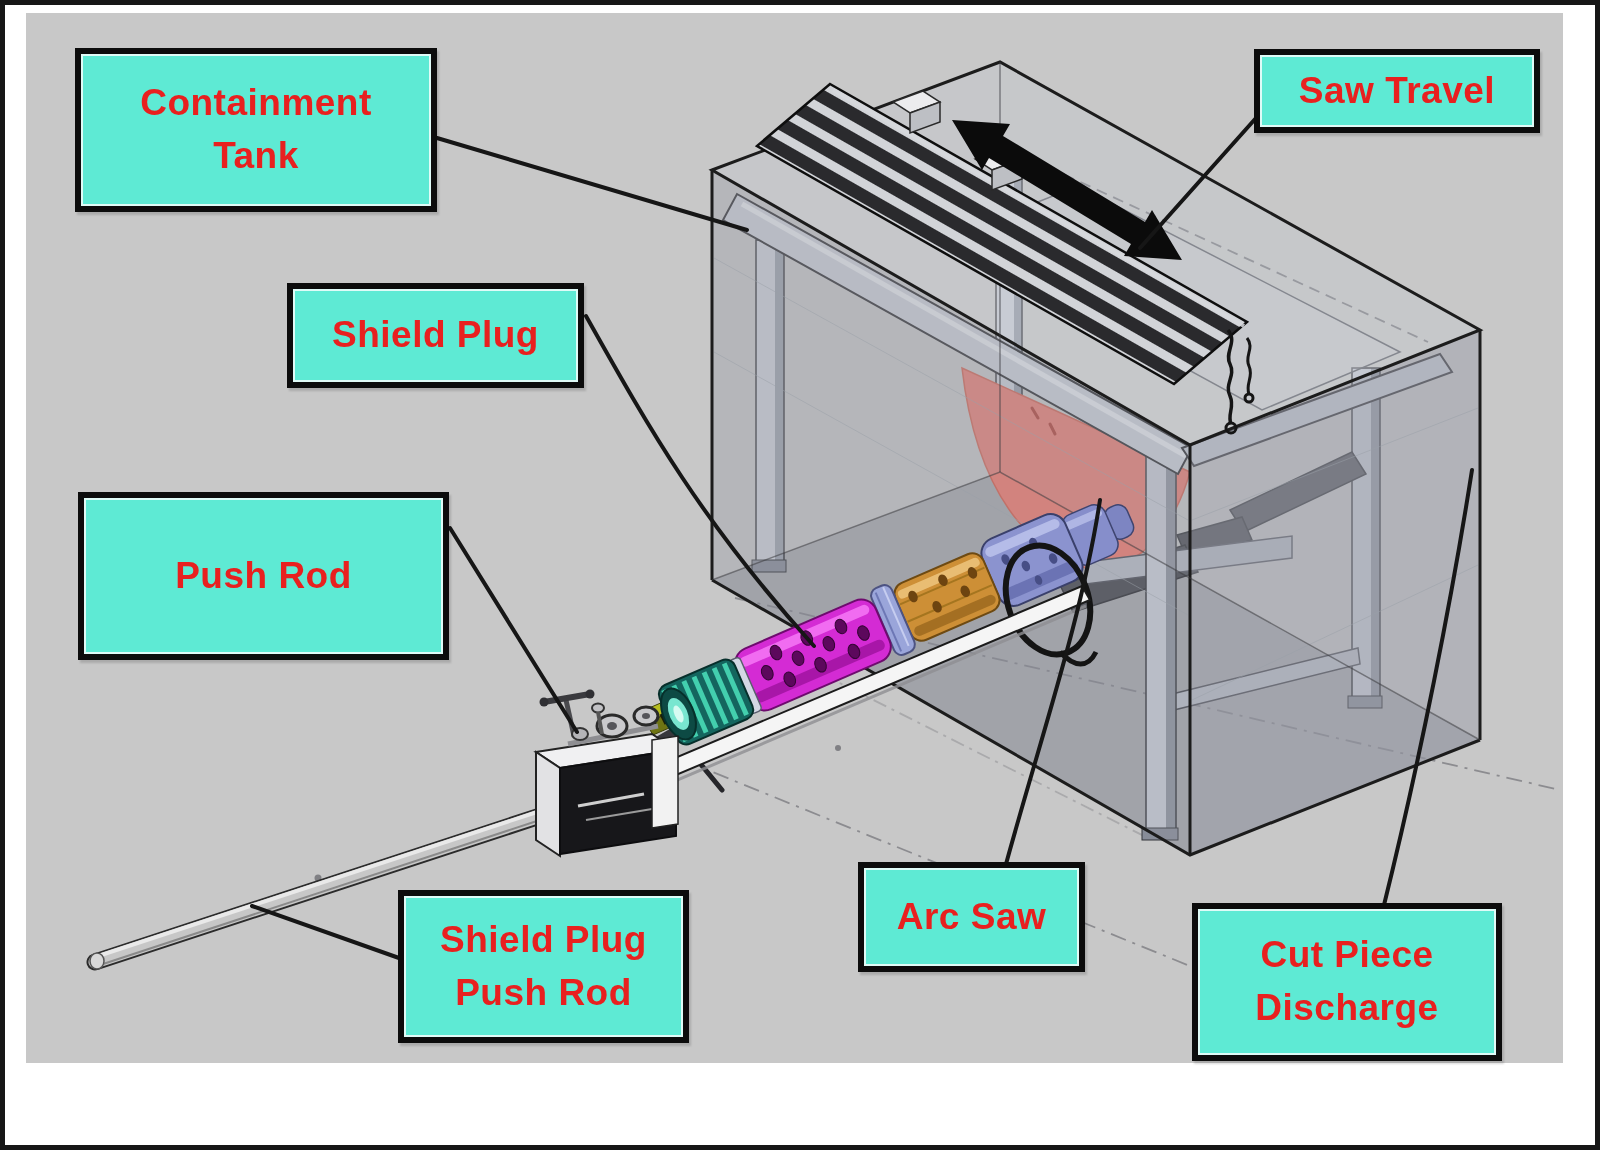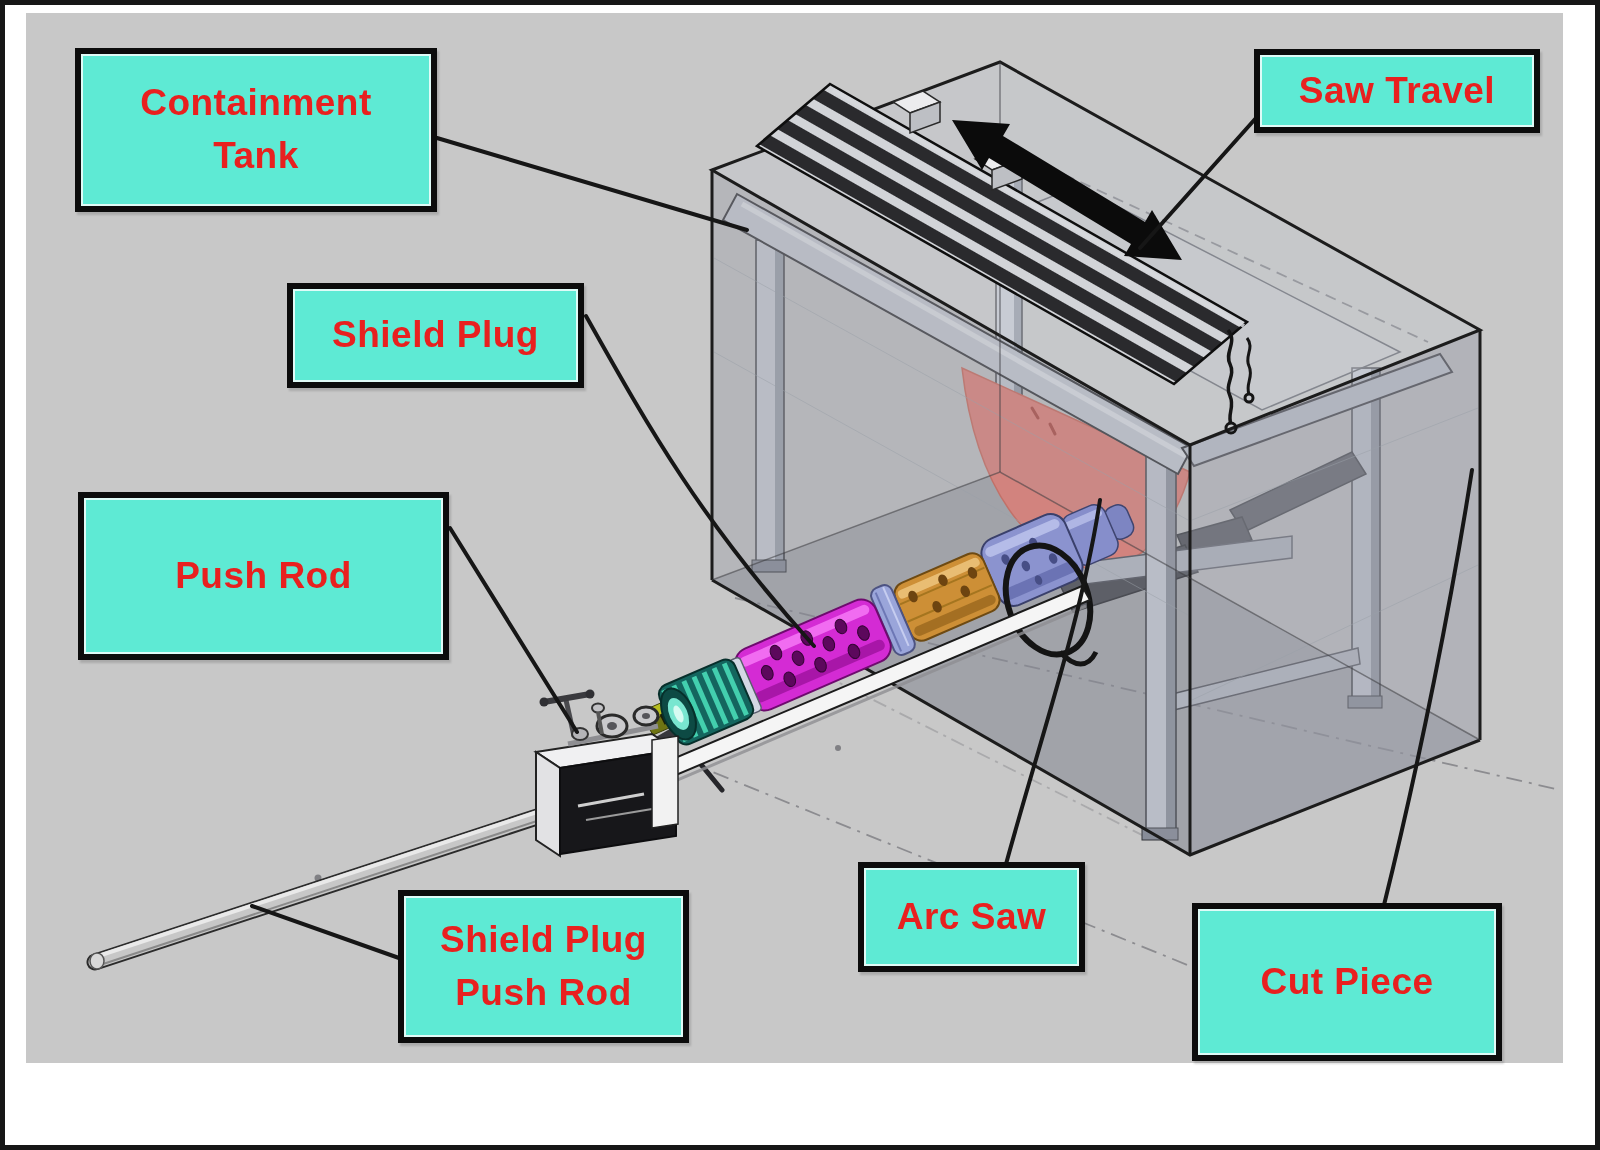--- a/index.html
+++ b/index.html
@@ -303,16 +303,17 @@
     <span>Shield Plug</span>
     <span>Push Rod</span>
   </div>
 
   <div class="label" style="left:837px;top:862px;width:227px;height:110px;margin-left:21px;">
     <span>Arc Saw</span>
   </div>
 
   <div class="label" style="left:1192px;top:903px;width:310px;height:158px;">
     <span>Cut Piece</span>
+    <span>Discharge</span>
   </div>
 
   <div class="frame"></div>
 </div>
 
 </body></html>

